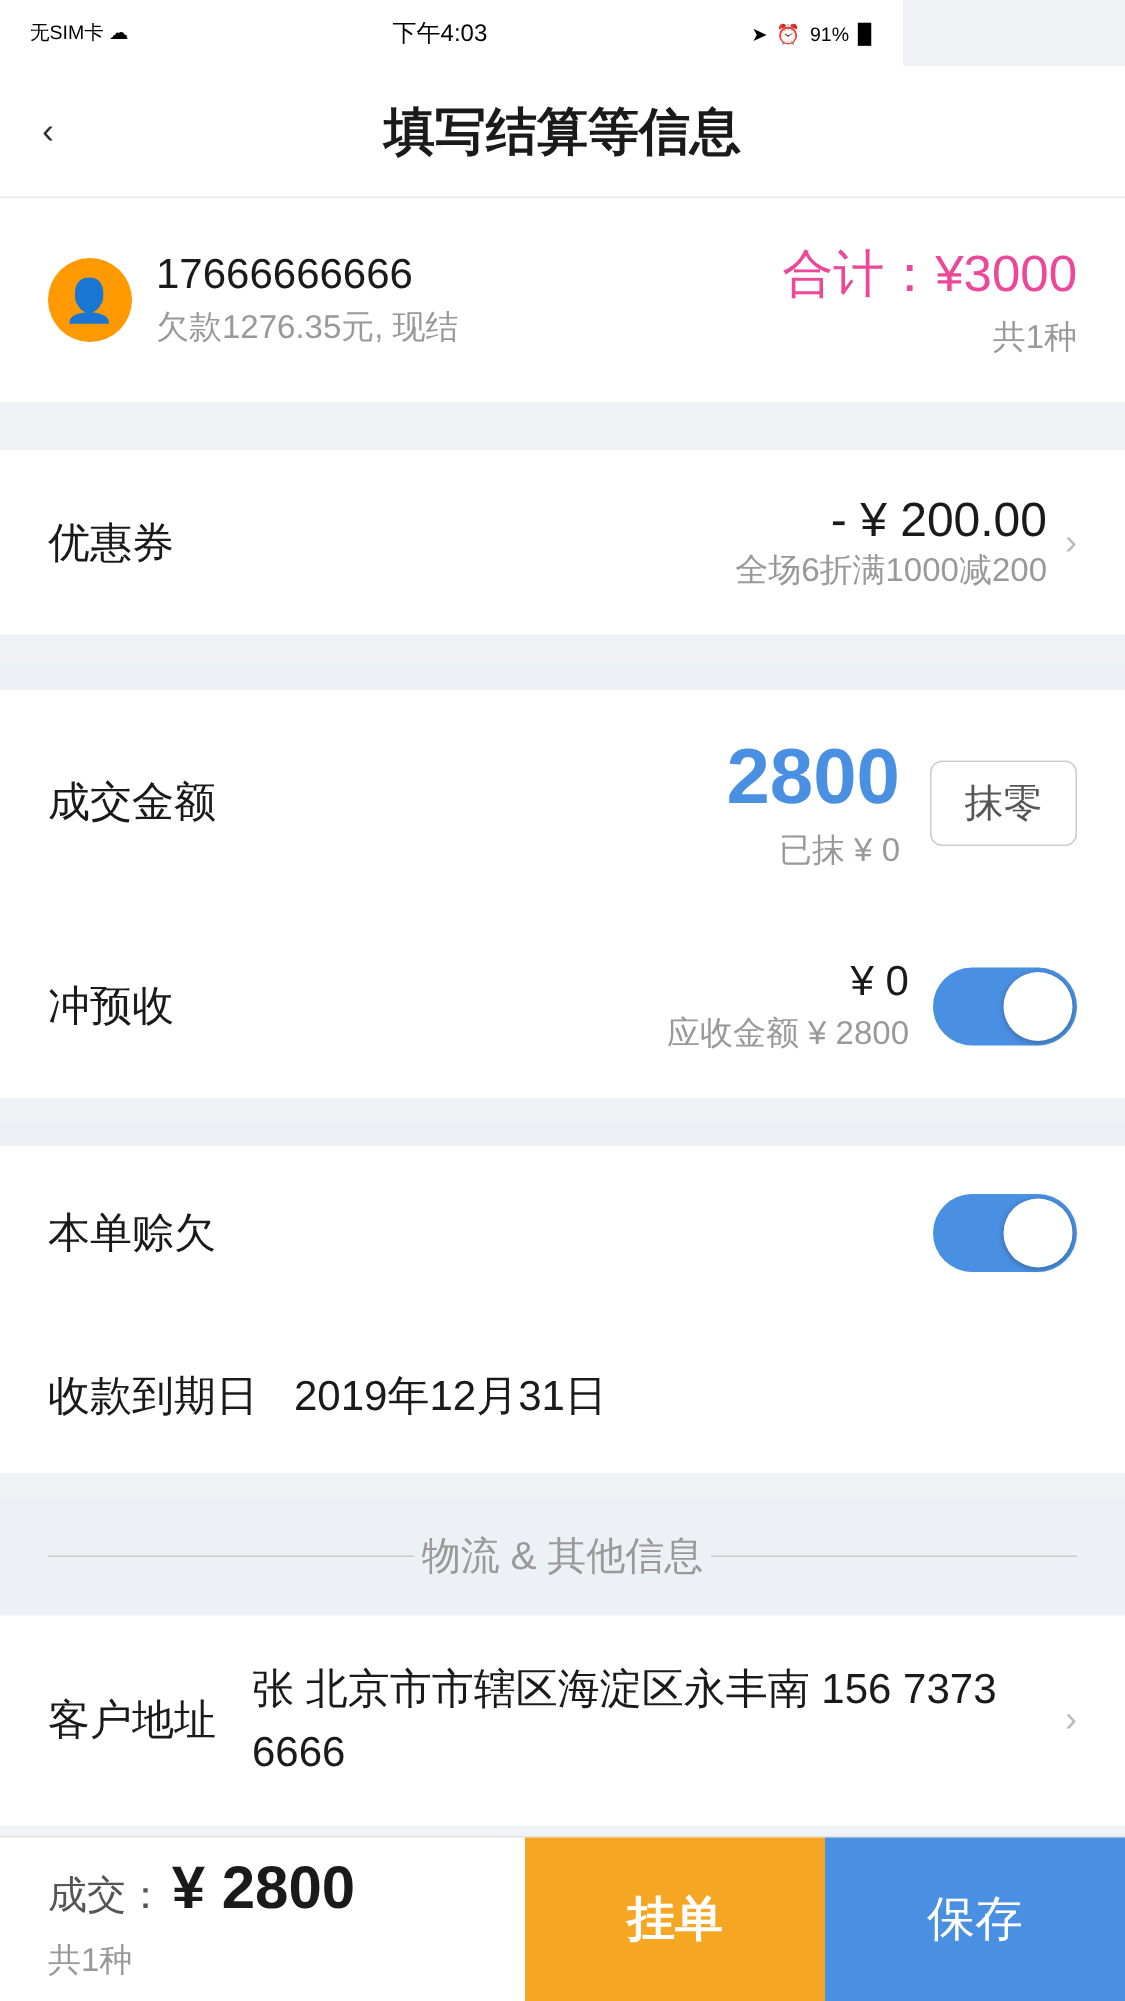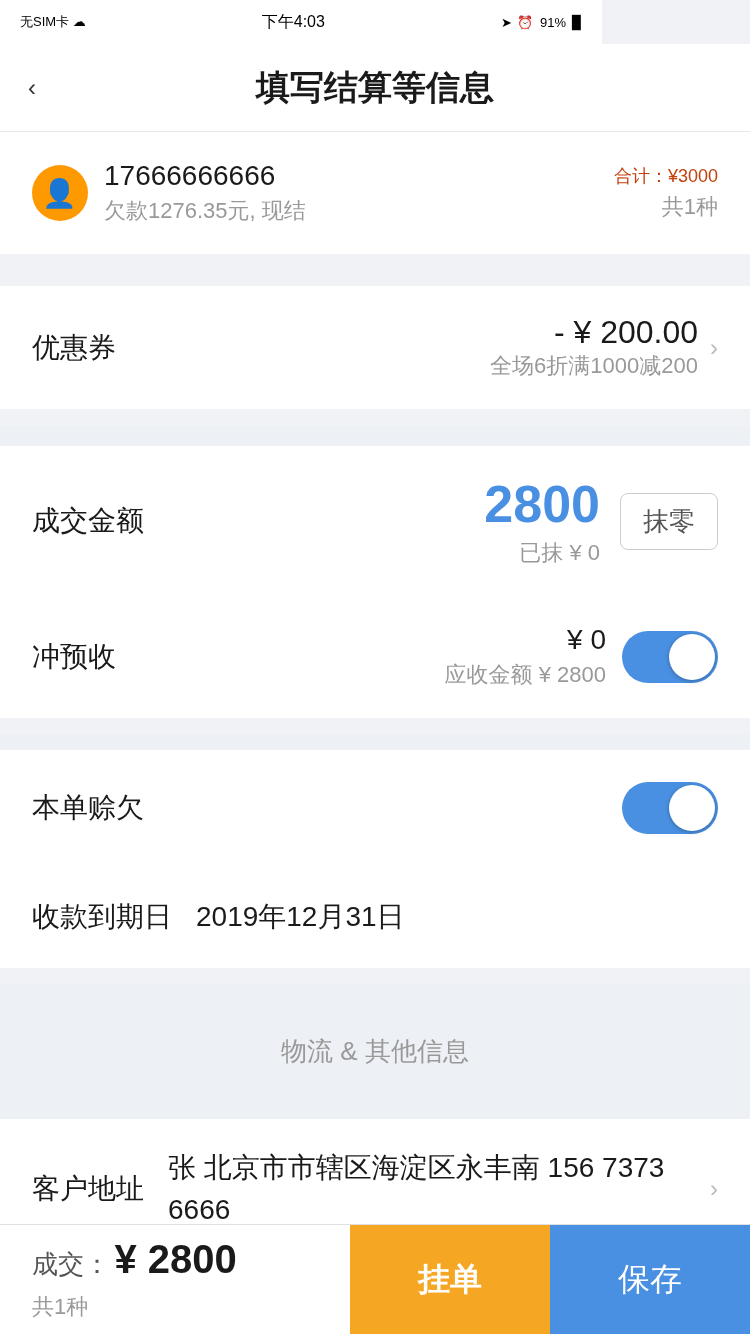--- a/index.html
+++ b/index.html
@@ -72,21 +72,21 @@
       width: 56px; height: 56px;
       background: #f90;
       border-radius: 50%;
       display: flex; align-items: center; justify-content: center;
       font-size: 28px; color: #fff;
     }
     .customer-info {}
     .customer-phone { font-size: 28px; font-weight: 500; color: #1a1a1a; }
     .customer-sub { font-size: 22px; color: #999; margin-top: 4px; }
     .customer-right { text-align: right; }
-    .total-amount { font-size: 18px; color: #c2410c; }
+    .total-amount { font-size: 34px; color: #ec4899; }
     .total-sub { font-size: 22px; color: #999; margin-top: 4px; }
 
     
     .section-divider {
       height: 16px;
       background: #f0f2f5;
     }
 
     
     .coupon-row {
@@ -187,22 +187,21 @@
     .duedate-label { font-size: 28px; color: #1a1a1a; }
     .duedate-value { font-size: 28px; color: #1a1a1a; }
 
     
     .logistics-divider {
       background: #edf0f5;
       display: flex;
       align-items: center;
       justify-content: center;
       padding: 22px 32px;
-      gap: 28px;
-      flex-direction: column;
+      gap: 5px;
     }
     .logistics-line { flex: 1; height: 1px; background: #ccc; }
     .logistics-text { font-size: 26px; color: #999; }
 
     
     .address-row {
       display: flex;
       align-items: center;
       justify-content: space-between;
       padding: 28px 32px;

